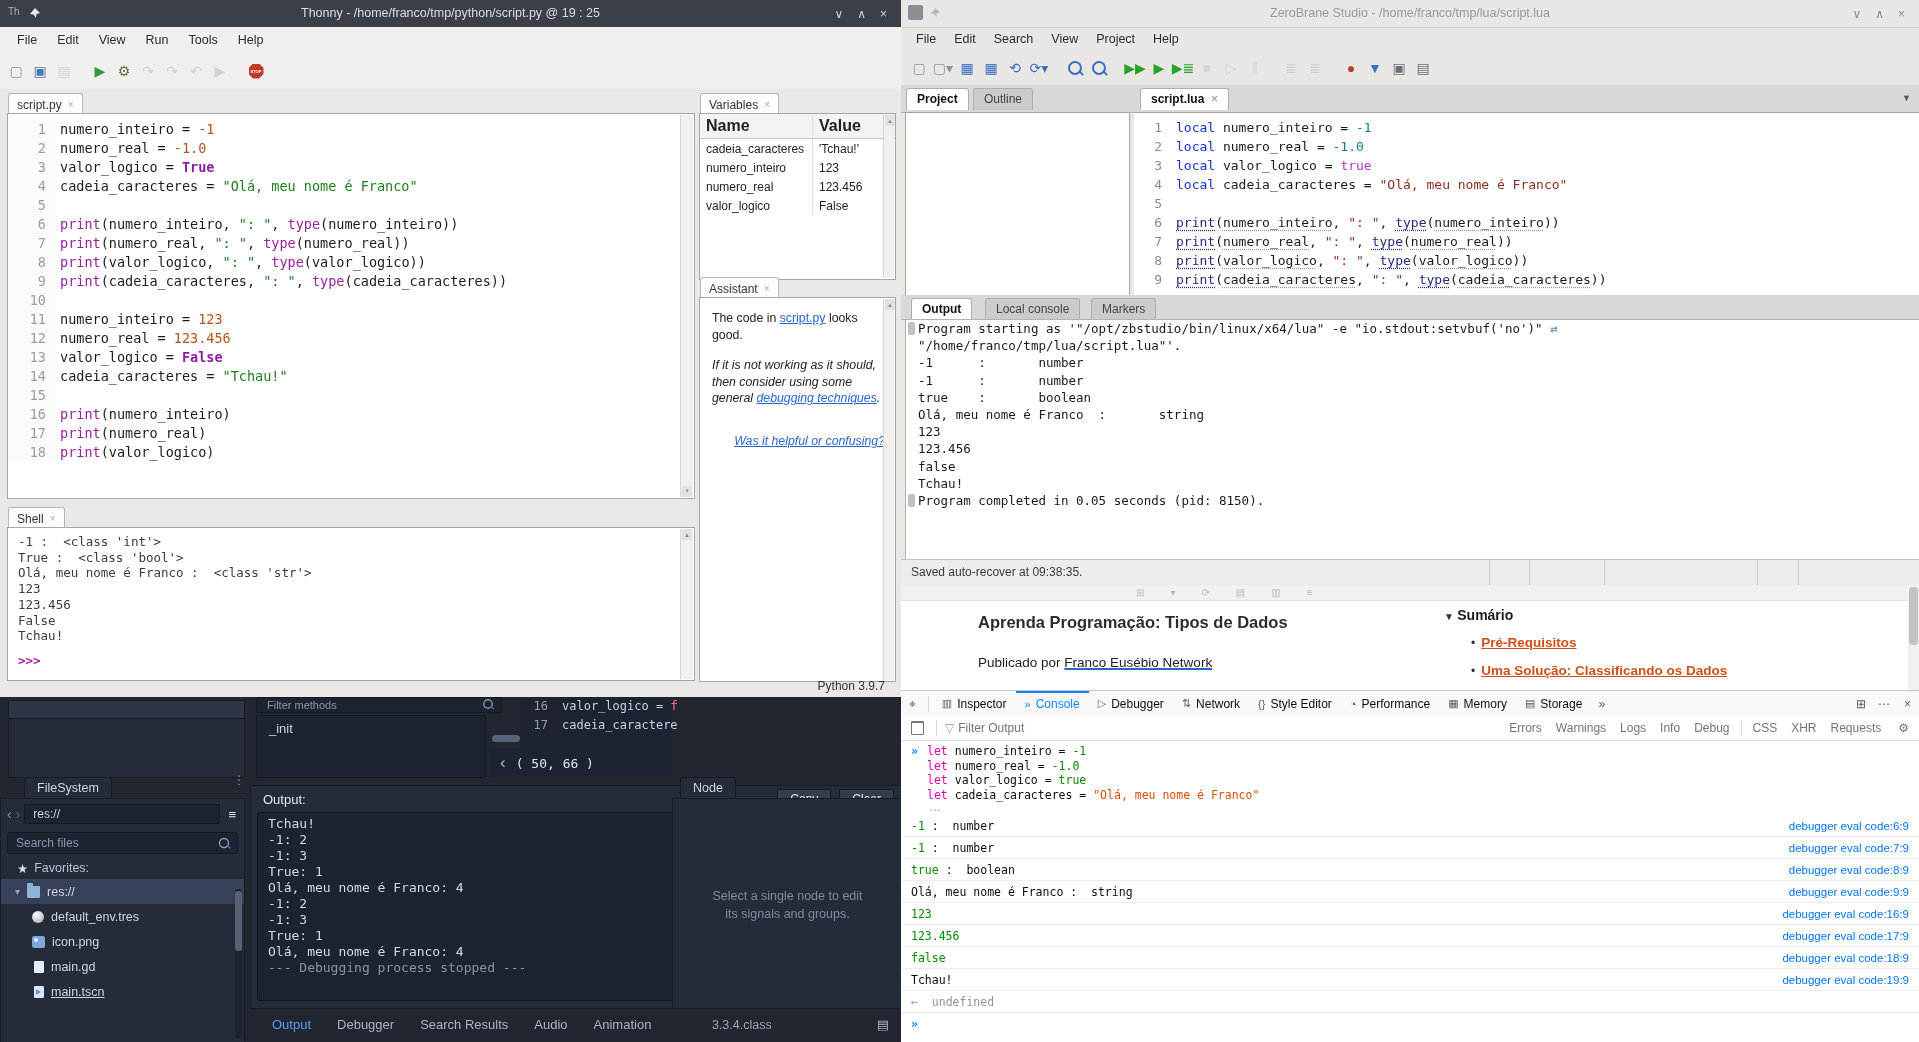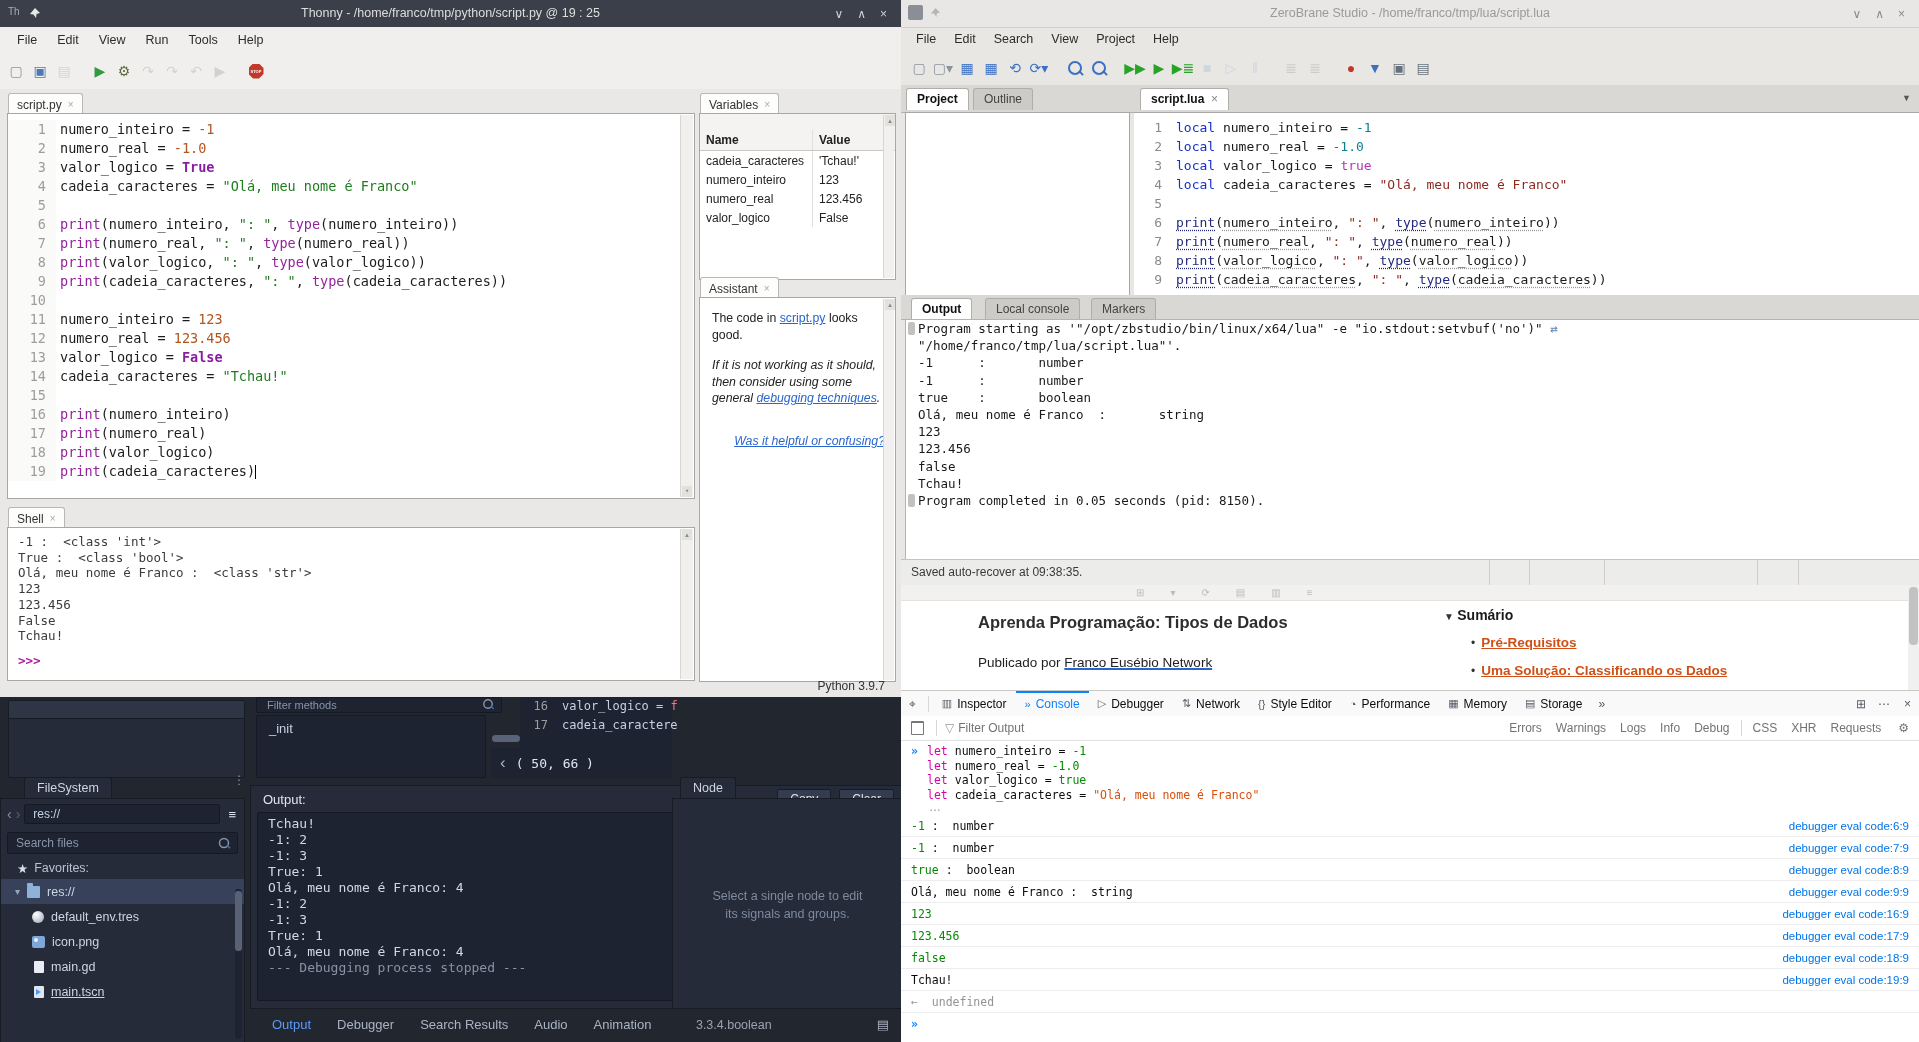--- a/index.html
+++ b/index.html
@@ -35,21 +35,21 @@
   .cursor{display:inline-block;width:1px;height:14px;background:#000;vertical-align:middle;}
   .vscroll{position:absolute;top:1px;right:1px;bottom:1px;width:12px;background:#f1f0ee;border-left:1px solid #d8d6d3;}
   .vscroll .arr{position:absolute;left:1px;width:10px;height:11px;background:#e3e1de;color:#888;font-size:7px;text-align:center;line-height:11px;}
   
   #th-shell{left:7px;top:527px;width:686px;height:152px;}
   #th-shell-lines{padding:6px 0 0 10px;font-size:12.5px;line-height:15.7px;color:#3c3c3c;white-space:pre;}
   #th-shell-prompt{padding:9px 0 0 10px;color:#ad1d9d;font-weight:bold;font-size:12.5px;}
   
   #th-vars{left:699px;top:113px;width:195px;height:165px;}
   .vh{display:flex;background:#f4f3f1;border-bottom:1px solid #c9c7c4;font-weight:bold;}
-  .vh div{padding:3px 6px;font-size:12px;margin-top:16px;}
+  .vh div{padding:3px 6px;font-size:16px;}
   .vrow{display:flex;font-size:12px;}
   .vrow div{padding:2.5px 6px;white-space:nowrap;overflow:hidden;}
   .vc1{width:100px;border-right:1px solid #e2e0dd;flex:none;}
   
   #th-assist{left:699px;top:297px;width:195px;height:383px;}
   #th-assist .body{padding:12px 10px 0 12px;font-size:12.3px;color:#222;line-height:1.35;}
   a.lnk{color:#2965cc;text-decoration:underline;}
   #th-status{left:0;top:678px;width:893px;height:19px;text-align:right;padding-right:8px;box-sizing:border-box;font-size:12px;color:#333;line-height:17px;}
   
   #zb{left:901px;top:0;width:1018px;height:585px;background:#e9e7e4;}
@@ -184,21 +184,20 @@
           <div class="code-line"><span class="gut">9</span><span class="codetxt"><span class="tk-tb">print</span><span class="tk-tp">(cadeia_caracteres, </span><span class="tk-ts">": "</span><span class="tk-tp">, </span><span class="tk-tb">type</span><span class="tk-tp">(cadeia_caracteres))</span></span></div>
           <div class="code-line"><span class="gut">10</span><span class="codetxt"></span></div>
           <div class="code-line"><span class="gut">11</span><span class="codetxt"><span class="tk-tp">numero_inteiro = </span><span class="tk-tn">123</span></span></div>
           <div class="code-line"><span class="gut">12</span><span class="codetxt"><span class="tk-tp">numero_real = </span><span class="tk-tn">123.456</span></span></div>
           <div class="code-line"><span class="gut">13</span><span class="codetxt"><span class="tk-tp">valor_logico = </span><span class="tk-tk">False</span></span></div>
           <div class="code-line"><span class="gut">14</span><span class="codetxt"><span class="tk-tp">cadeia_caracteres = </span><span class="tk-ts">"Tchau!"</span></span></div>
           <div class="code-line"><span class="gut">15</span><span class="codetxt"></span></div>
           <div class="code-line"><span class="gut">16</span><span class="codetxt"><span class="tk-tb">print</span><span class="tk-tp">(numero_inteiro)</span></span></div>
           <div class="code-line"><span class="gut">17</span><span class="codetxt"><span class="tk-tb">print</span><span class="tk-tp">(numero_real)</span></span></div>
           <div class="code-line"><span class="gut">18</span><span class="codetxt"><span class="tk-tb">print</span><span class="tk-tp">(valor_logico)</span></span></div>
-          <div class="code-line"><span class="gut">19</span><span class="codetxt"><span class="tk-tb">print</span><span class="tk-tp">(cadeia_caracteres)</span><span class="cursor"></span></span></div>
         </div>
       <div class="vscroll">
         <span class="arr" style="bottom:0;">▾</span>
       </div>
     </div>
 
     <div class="tab" style="left:8px;top:507px;height:21px;">
       <span>Shell</span>
         <span class="x">×</span>
     </div>
@@ -567,21 +566,21 @@
 
     <div class="abs" style="left:250px;top:310px;width:651px;height:35px;display:flex;align-items:center;padding-left:22px;box-sizing:border-box;">
       <span id="g-bottabs" style="display:flex;">
           <span class="gbot-tab on">Output</span>
           <span class="gbot-tab">Debugger</span>
           <span class="gbot-tab">Search Results</span>
           <span class="gbot-tab">Audio</span>
           <span class="gbot-tab">Animation</span>
         </span>
       <span style="flex:1;"></span>
-      <span style="color:#9aa3b2;font-size:12.5px;">3.3.4.boolean</span>
+      <span style="color:#9aa3b2;font-size:12.5px;">3.3.4.class</span>
       <span style="flex:0 0 105px;"></span>
       <span style="color:#aab3c4;font-size:13px;margin-right:12px;">▤</span>
     </div>
 
     <div class="gtab" style="left:680px;top:80px;"><span>Node</span></div>
     <div class="gpanel" style="left:672px;top:101px;width:229px;height:209px;border-radius:0;">
       <div style="width:165px;margin:88px auto 0 auto;text-align:center;color:#7f8a9d;font-size:12.5px;line-height:1.45;">Select a single node to edit its signals and groups.</div>
     </div>
   </div>
 

